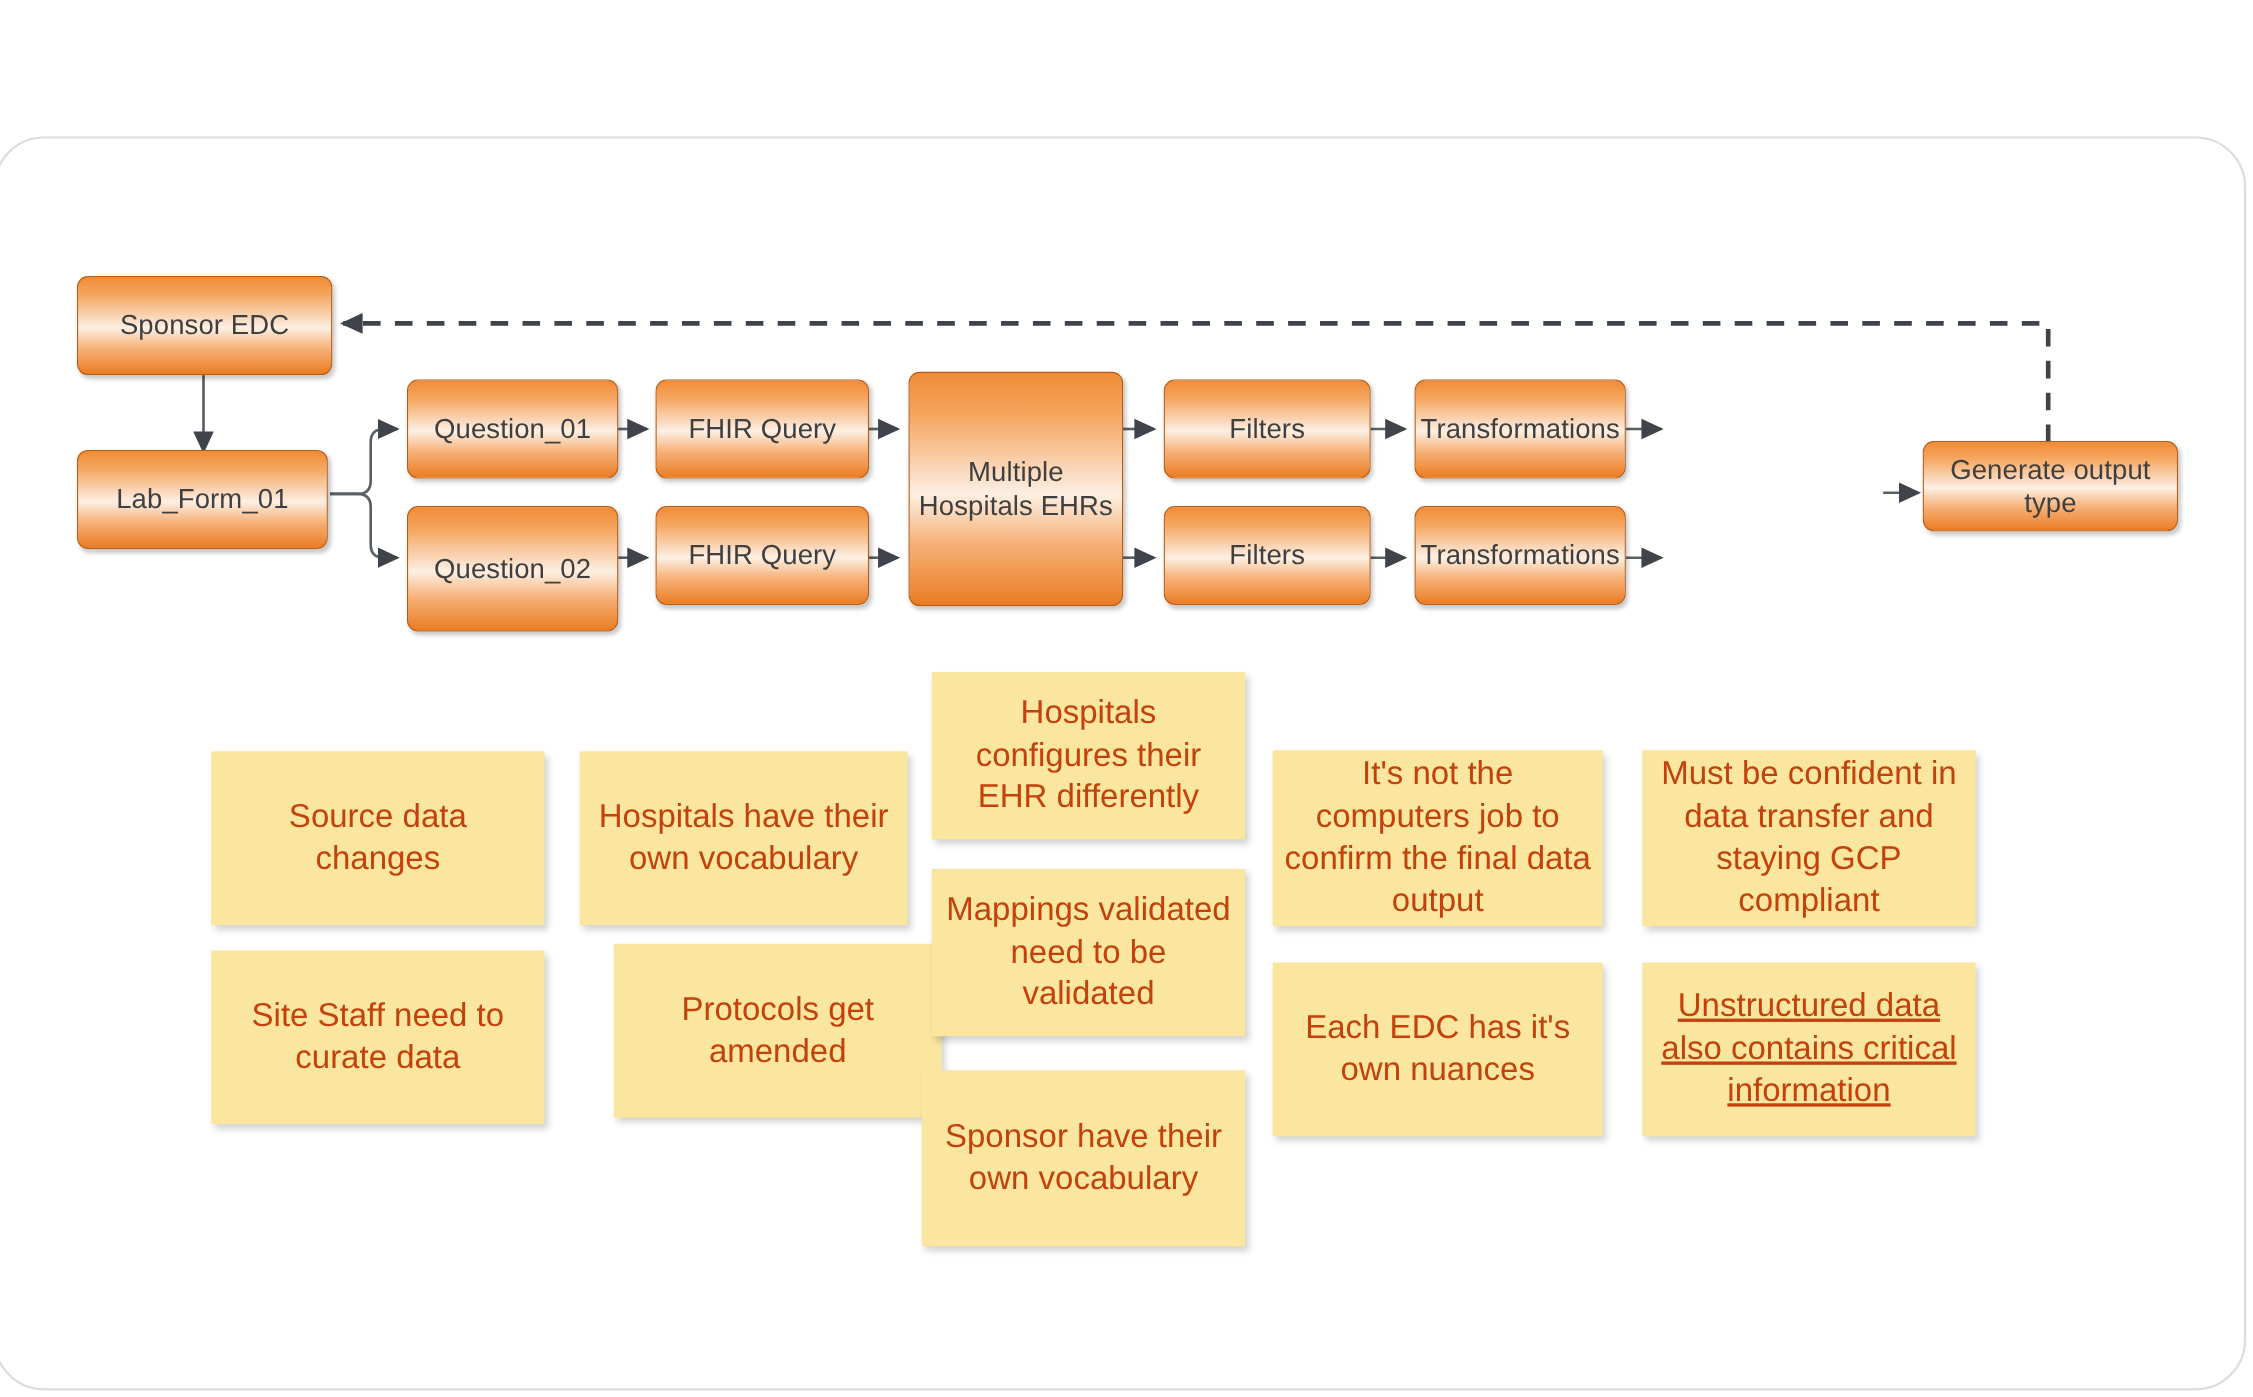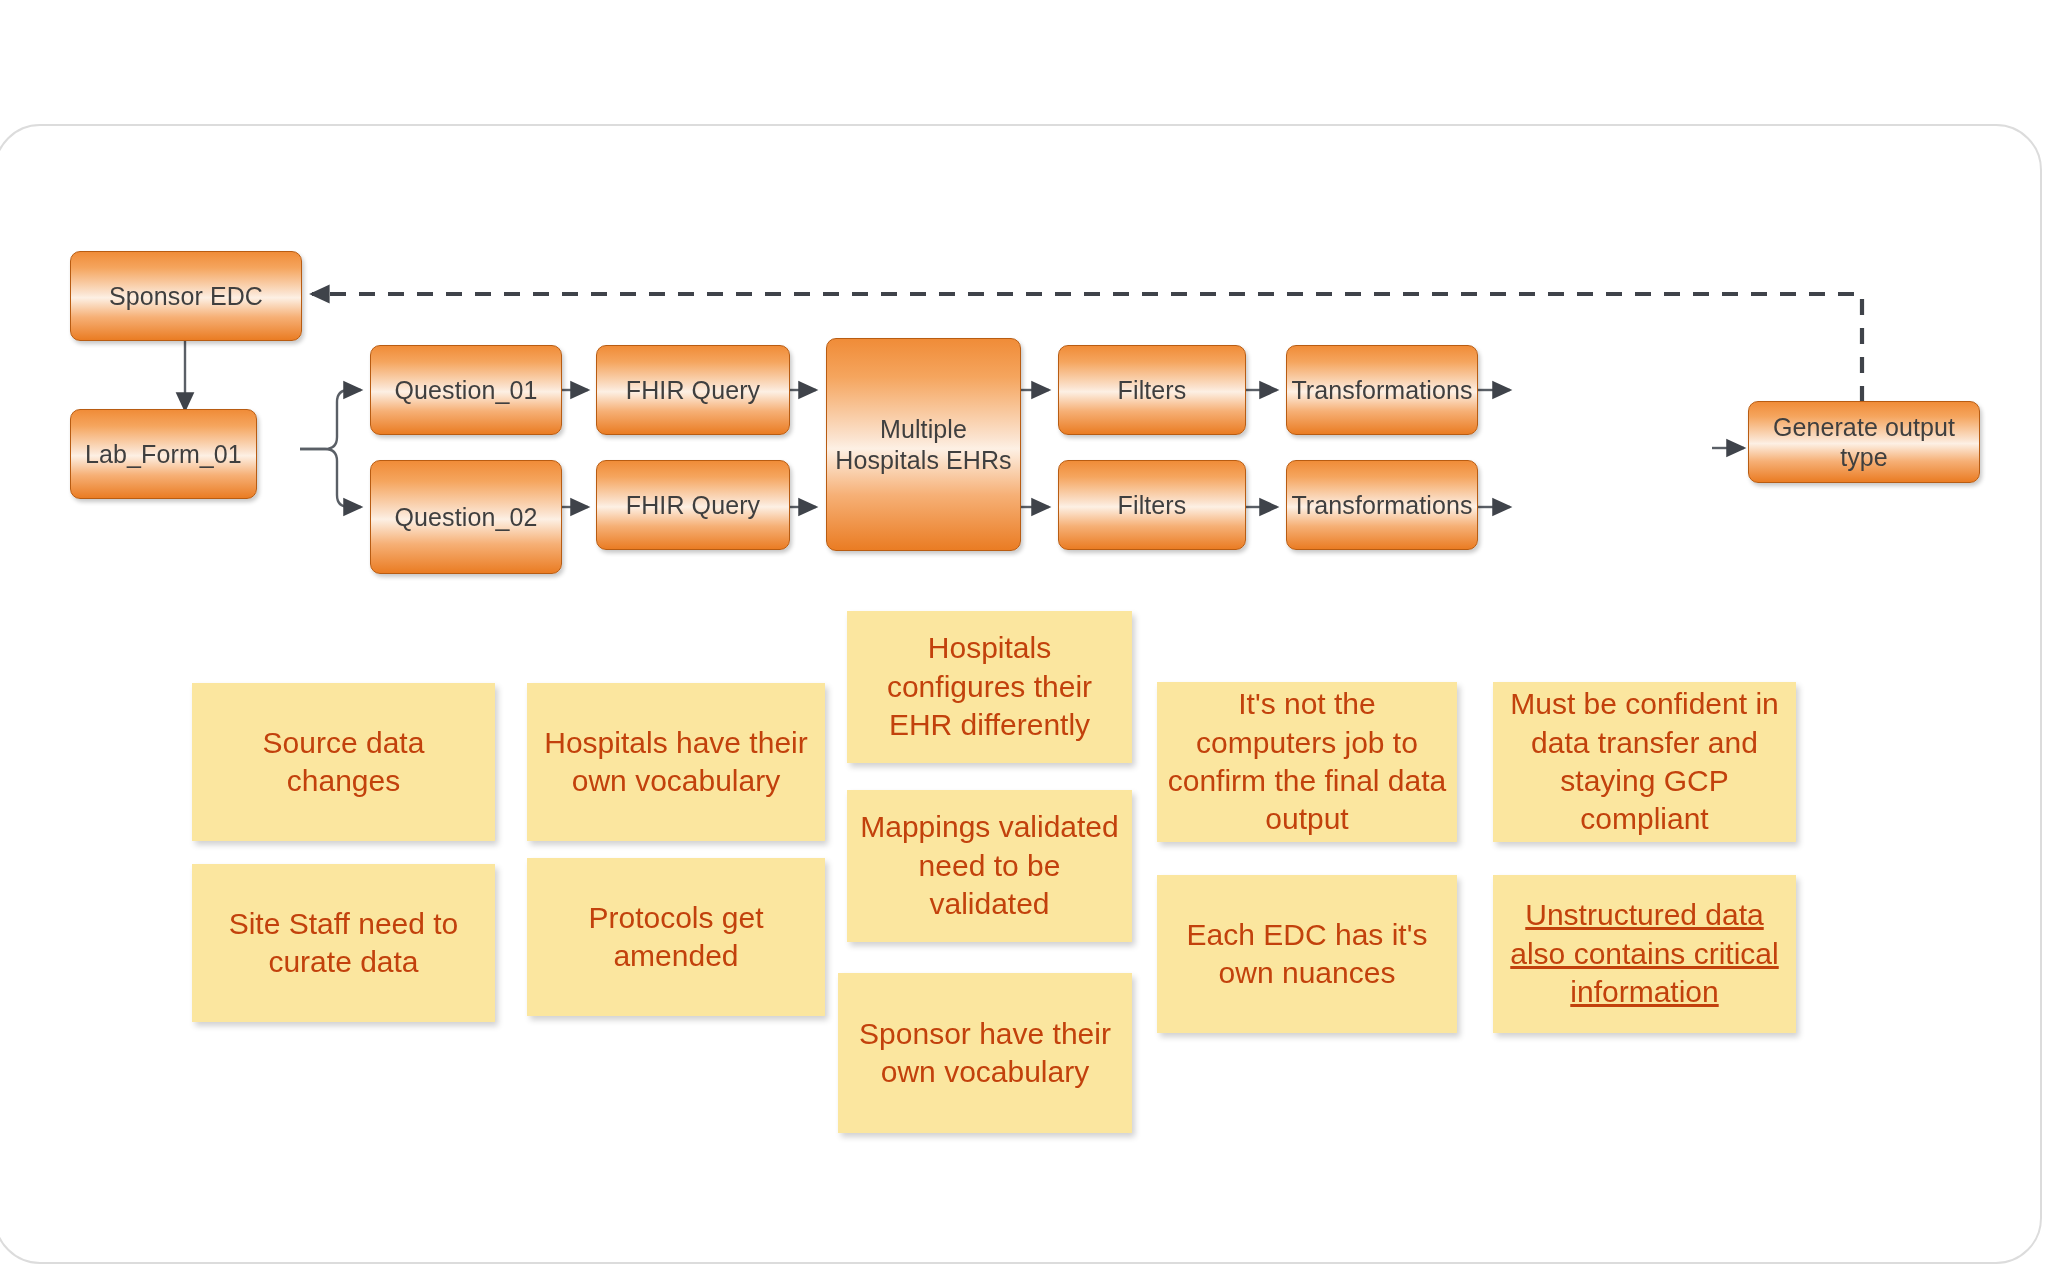--- a/index.html
+++ b/index.html
@@ -140,21 +140,21 @@
 
     <path class="wire" d="M1478,507 L1510,507" marker-end="url(#arrow)"></path>
 
     <path class="wire" d="M1712,448 L1744,448" marker-end="url(#arrow)"></path>
 
     <path class="wire-dash" d="M1862,402 L1862,294 L312,294" marker-end="url(#arrow-dash)"></path>
   </svg>
 
   <div class="node" style="left:70px;  top:251px; width:232px; height:90px;">Sponsor EDC</div>
 
-  <div class="node" style="left:70px;  top:409px; width:187px; height:90px;">Lab_Form_01</div>
+  <div class="node" style="left:70px;  top:409px; width:228px; height:90px;">Lab_Form_01</div>
 
   <div class="node" style="left:370px; top:345px; width:192px; height:90px;">Question_01</div>
 
   <div class="node" style="left:370px; top:460px; width:192px; height:114px;">Question_02</div>
 
   <div class="node" style="left:596px; top:345px; width:194px; height:90px;">FHIR Query</div>
 
   <div class="node" style="left:596px; top:460px; width:194px; height:90px;">FHIR Query</div>
 
   <div class="node" style="left:826px; top:338px; width:195px; height:213px;">Multiple Hospitals EHRs</div>
@@ -169,21 +169,21 @@
 
 
   <div class="node" style="left:1748px; top:401px; width:232px; height:82px;">Generate output type</div>
 
   <div class="note" style="left:192px; top:683px; width:303px; height:158px;">Source data changes</div>
 
   <div class="note" style="left:192px; top:864px; width:303px; height:158px;">Site Staff need to curate data</div>
 
   <div class="note" style="left:527px; top:683px; width:298px; height:158px;">Hospitals have their own vocabulary</div>
 
-  <div class="note" style="left:527px; top:858px; width:298px; height:158px;">Protocols get amended</div>
+  <div class="note" style="left:558px; top:858px; width:298px; height:158px;">Protocols get amended</div>
 
   <div class="note" style="left:847px; top:611px; width:285px; height:152px;">Hospitals configures their EHR differently</div>
 
   <div class="note" style="left:847px; top:790px; width:285px; height:152px;">Mappings validated need to be validated</div>
 
   <div class="note" style="left:838px; top:973px; width:294px; height:160px;">Sponsor have their own vocabulary</div>
 
   <div class="note" style="left:1157px; top:682px; width:300px; height:160px;">It's not the computers job to confirm the final data output</div>
 
   <div class="note" style="left:1157px; top:875px; width:300px; height:158px;">Each EDC has it's own nuances</div>

